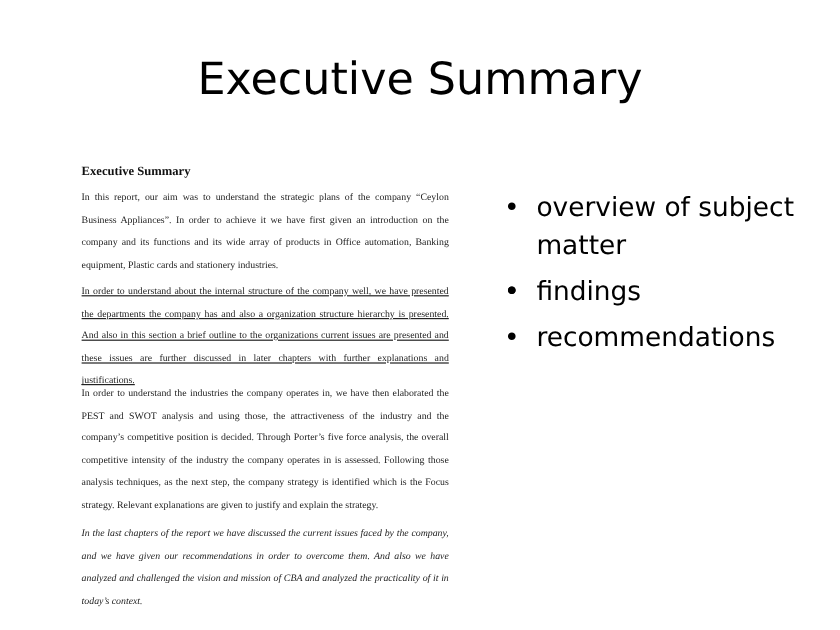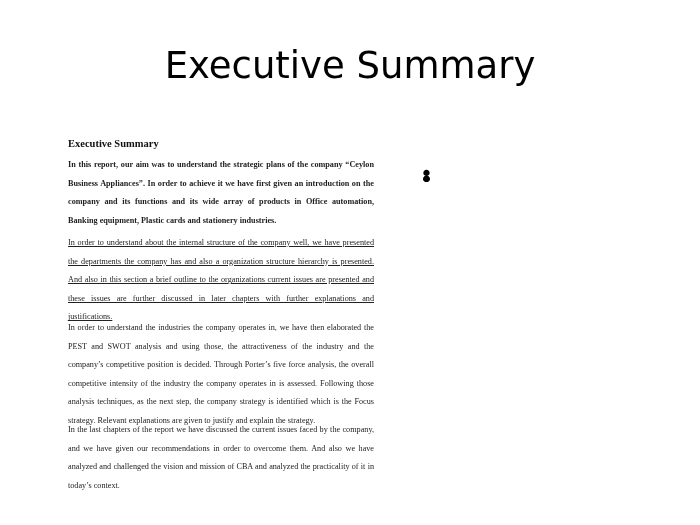--- a/index.html
+++ b/index.html
@@ -47,24 +47,24 @@
     }
     .doc-para {
       position: absolute;
       left: 16px;
       width: 306px;
       font-size: 8.2px;
       line-height: 18.6px;
       text-align: justify;
       color: #222222;
     }
-    .p1 { top: 28px; font-weight: bold; }
+    .p1 { top: 28px; }
     .p2 { top: 106px; text-decoration: underline; }
     .p3 { top: 191px; }
-    .p4 { top: 293px; }
+    .p4 { top: 308px; font-style: italic; }
 
     .bullets {
       position: absolute;
       left: 418px;
       top: 158px;
       width: 270px;
       margin: 0;
       padding: 0;
       list-style: none;
       font-family: "DejaVu Sans", sans-serif;
@@ -93,23 +93,26 @@
   <div class="doc-heading">Executive Summary</div>
   <div class="doc-para p1">In this report, our aim was to understand the strategic plans of the company “Ceylon Business Appliances”. In order to achieve it we have first given an introduction on the company and its functions and its wide array of products in Office automation, Banking equipment, Plastic cards and stationery industries.</div>
   <div class="doc-para p2">In order to understand about the internal structure of the company well, we have presented the departments the company has and also a organization structure hierarchy is presented. And also in this section a brief outline to the organizations current issues are presented and these issues are further discussed in later chapters with further explanations and justifications.</div>
   <div class="doc-para p3">In order to understand the industries the company operates in, we have then elaborated the PEST and SWOT analysis and using those, the attractiveness of the industry and the company’s competitive position is decided. Through Porter’s five force analysis, the overall competitive intensity of the industry the company operates in is assessed. Following those analysis techniques, as the next step, the company strategy is identified which is the Focus strategy. Relevant explanations are given to justify and explain the strategy.</div>
   <div class="doc-para p4">In the last chapters of the report we have discussed the current issues faced by the company, and we have given our recommendations in order to overcome them. And also we have analyzed and challenged the vision and mission of CBA and analyzed the practicality of it in today’s context.</div>
 </div>
 
 <ul class="bullets">
   <li>
     <span class="bullet-dot">•</span>
+    <span>overview of subject matter</span>
   </li>
   <li>
     <span class="bullet-dot">•</span>
   </li>
   <li>
     <span class="bullet-dot">•</span>
+    <span>findings</span>
   </li>
   <li>
     <span class="bullet-dot">•</span>
+    <span>recommendations</span>
   </li>
 </ul>
 
 </body></html>

